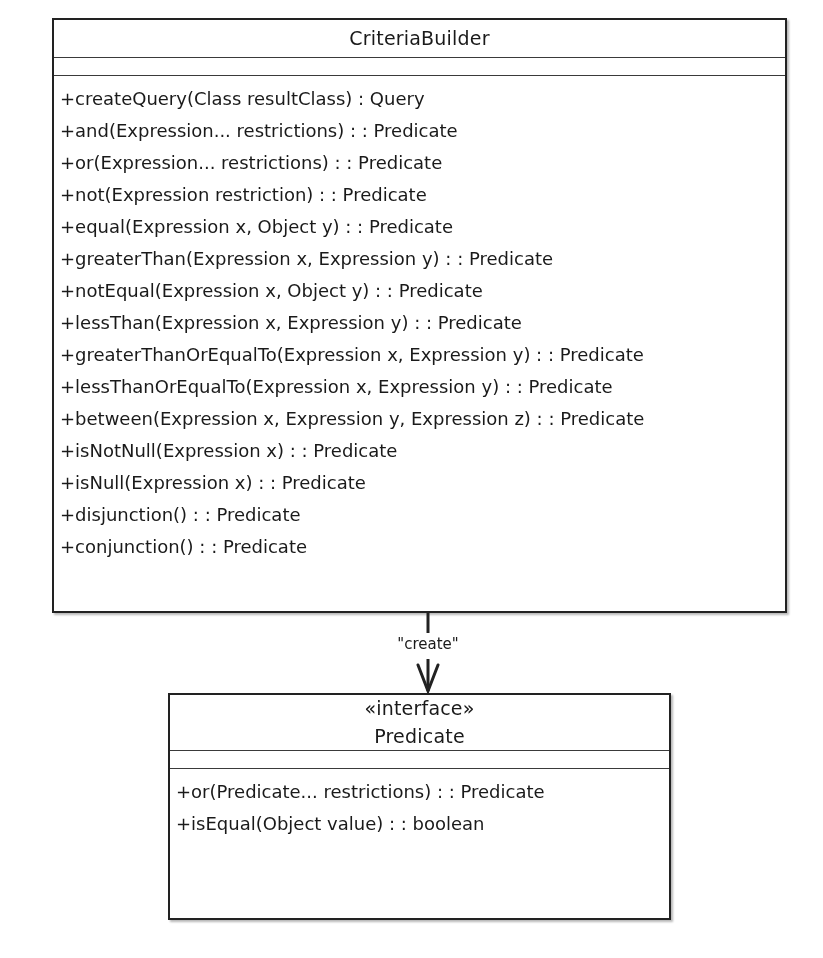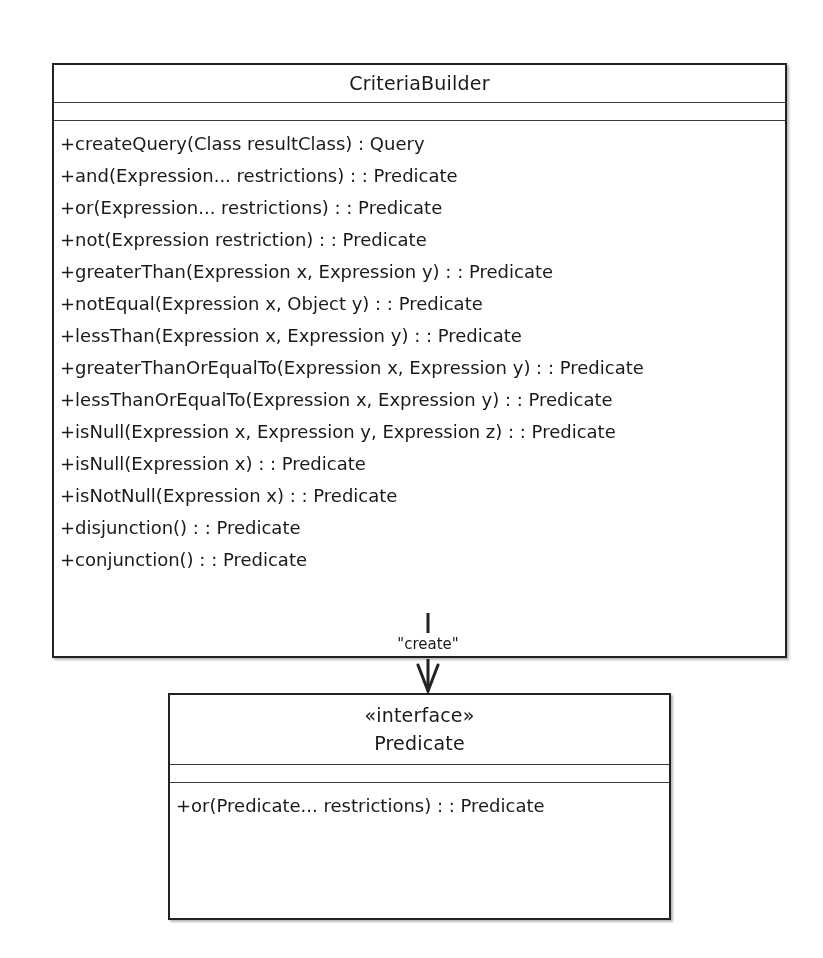--- a/index.html
+++ b/index.html
@@ -67,31 +67,30 @@
     white-space: nowrap;
     overflow: hidden;
   }
 
   
   #class-criteriabuilder {
     left: 52px;
     top: 18px;
     width: 735px;
     height: 595px;
-    margin-top: 45px;
   }
   #class-criteriabuilder .uml-header { height: 38px; }
 
   #class-predicate {
     left: 168px;
     top: 693px;
     width: 503px;
     height: 227px;
   }
-  #class-predicate .uml-header { height: 70px; }
+  #class-predicate .uml-header { height: 56px; }
 
   
   #dependency-create {
     position: absolute;
     left: 358px;
     top: 613px;
     width: 140px;
     height: 82px;
   }
   #dependency-create .dep-svg {
@@ -121,28 +120,29 @@
       <div class="uml-name">CriteriaBuilder</div>
     </div>
 
     <div class="uml-attrs"></div>
 
     <div class="uml-ops" id="ops-criteriabuilder">
         <div class="uml-op">+createQuery(Class resultClass) : Query</div>
         <div class="uml-op">+and(Expression... restrictions) : : Predicate</div>
         <div class="uml-op">+or(Expression... restrictions) : : Predicate</div>
         <div class="uml-op">+not(Expression restriction) : : Predicate</div>
+        <div class="uml-op">+equal(Expression x, Object y) : : Predicate</div>
         <div class="uml-op">+greaterThan(Expression x, Expression y) : : Predicate</div>
         <div class="uml-op">+notEqual(Expression x, Object y) : : Predicate</div>
         <div class="uml-op">+lessThan(Expression x, Expression y) : : Predicate</div>
         <div class="uml-op">+greaterThanOrEqualTo(Expression x, Expression y) : : Predicate</div>
         <div class="uml-op">+lessThanOrEqualTo(Expression x, Expression y) : : Predicate</div>
-        <div class="uml-op">+isNull(Expression x, Expression y, Expression z) : : Predicate</div>
+        <div class="uml-op">+between(Expression x, Expression y, Expression z) : : Predicate</div>
+        <div class="uml-op">+isNotNull(Expression x) : : Predicate</div>
         <div class="uml-op">+isNull(Expression x) : : Predicate</div>
-        <div class="uml-op">+isNotNull(Expression x) : : Predicate</div>
         <div class="uml-op">+disjunction() : : Predicate</div>
         <div class="uml-op">+conjunction() : : Predicate</div>
       </div>
   </div>
 
   <div id="dependency-create">
     <svg class="dep-svg" width="140" height="82" viewBox="0 0 140 82">
       <line x1="70" y1="0" x2="70" y2="20" stroke="#222222" stroke-width="3"></line>
       <line x1="70" y1="46" x2="70" y2="78" stroke="#222222" stroke-width="3"></line>
       <polyline points="60,52 70,78 80,52" fill="none" stroke="#222222" stroke-width="3" stroke-linecap="round" stroke-linejoin="miter"></polyline>
@@ -154,16 +154,17 @@
 
     <div class="uml-header">
       <div class="uml-stereotype">«interface»</div>
       <div class="uml-name">Predicate</div>
     </div>
 
     <div class="uml-attrs"></div>
 
     <div class="uml-ops" id="ops-predicate">
         <div class="uml-op">+or(Predicate... restrictions) : : Predicate</div>
+        <div class="uml-op">+isEqual(Object value) : : boolean</div>
       </div>
   </div>
 
 </div>
 
 </body></html>

